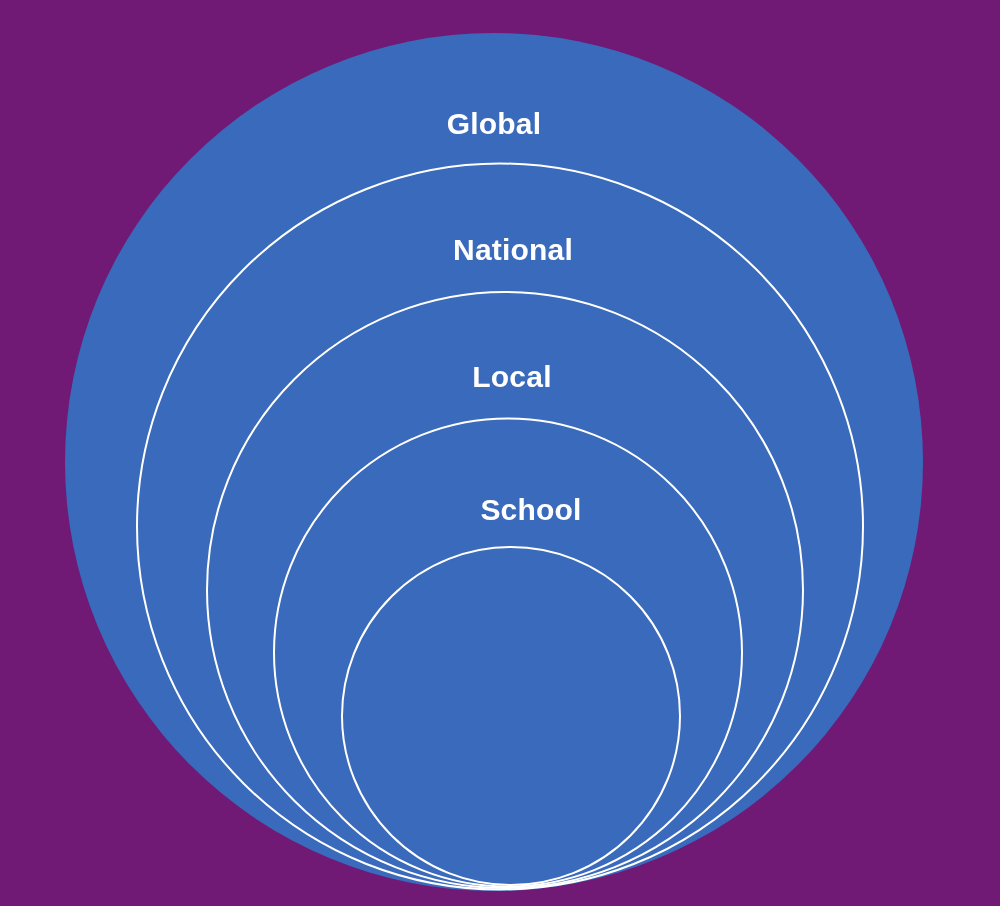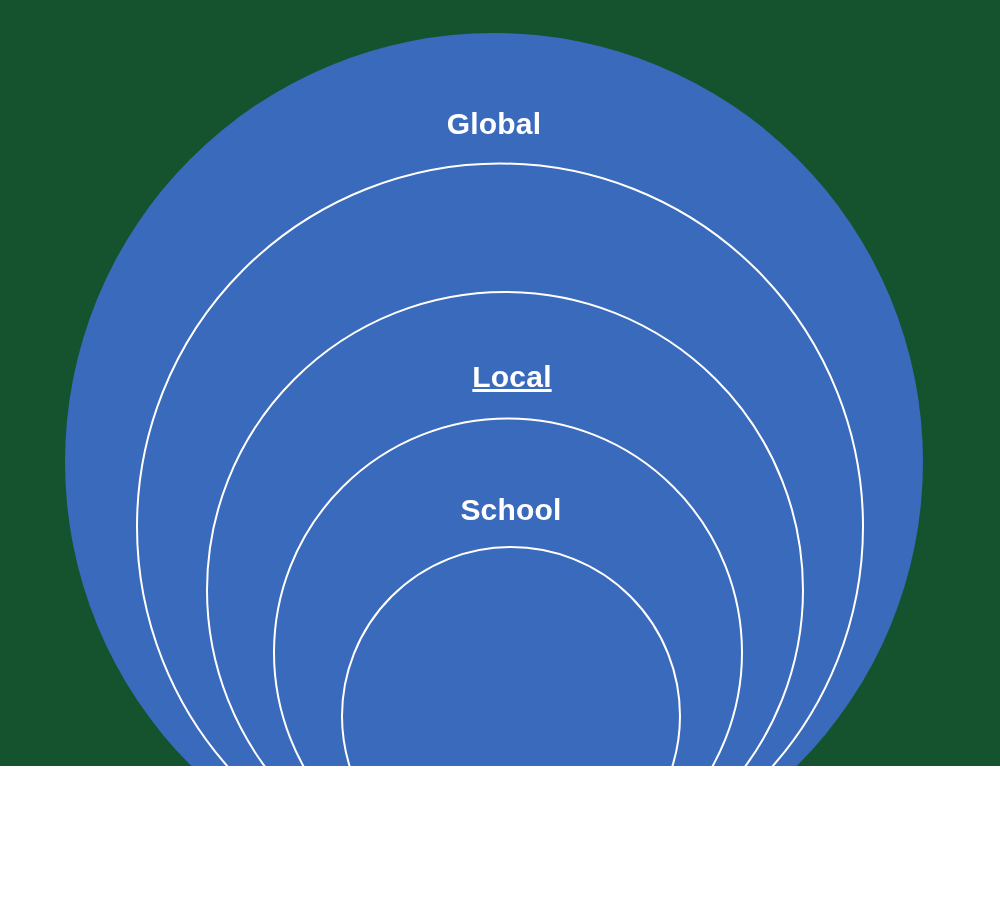--- a/index.html
+++ b/index.html
@@ -4,22 +4,22 @@
 <style>
   html, body {
     margin: 0;
     padding: 0;
     background: #ffffff;
     font-family: "Liberation Sans", "DejaVu Sans", sans-serif;
   }
   .stage {
     position: relative;
     width: 1000px;
-    height: 766px;
-    background: #14532d;
+    height: 906px;
+    background: #701a75;
     overflow: hidden;
   }
   .stage svg {
     position: absolute;
     left: 0;
     top: 0;
   }
   .ring-label {
     position: absolute;
     transform: translate(-50%, -50%);
@@ -39,18 +39,19 @@
   <svg id="rings-svg" width="1000" height="917" viewBox="0 0 1000 917">
       <circle cx="494" cy="462" r="429" fill="#3a6abb"></circle>
       <circle cx="500" cy="526.5" r="363" fill="#3a6abb" stroke="#ffffff" stroke-width="2"></circle>
       <circle cx="505" cy="590" r="298" fill="#3a6abb" stroke="#ffffff" stroke-width="2"></circle>
       <circle cx="508" cy="652.5" r="234" fill="#3a6abb" stroke="#ffffff" stroke-width="2"></circle>
       <circle cx="511" cy="716" r="169" fill="#3a6abb" stroke="#ffffff" stroke-width="2"></circle>
     </svg>
 
   <div class="ring-label" style="left: 494px; top: 124px; color: rgb(255, 255, 255);">Global</div>
 
+  <div class="ring-label" style="left: 513px; top: 250px; color: rgb(255, 255, 255);">National</div>
 
-  <div class="ring-label" style="left: 512px; top: 377px; color: rgb(255, 255, 255); text-decoration: underline;">Local</div>
+  <div class="ring-label" style="left: 512px; top: 377px; color: rgb(255, 255, 255);">Local</div>
 
-  <div class="ring-label" style="left: 511px; top: 510px; color: rgb(255, 255, 255);">School</div>
+  <div class="ring-label" style="left: 531px; top: 510px; color: rgb(255, 255, 255);">School</div>
 
 </div>
 
 </body></html>

